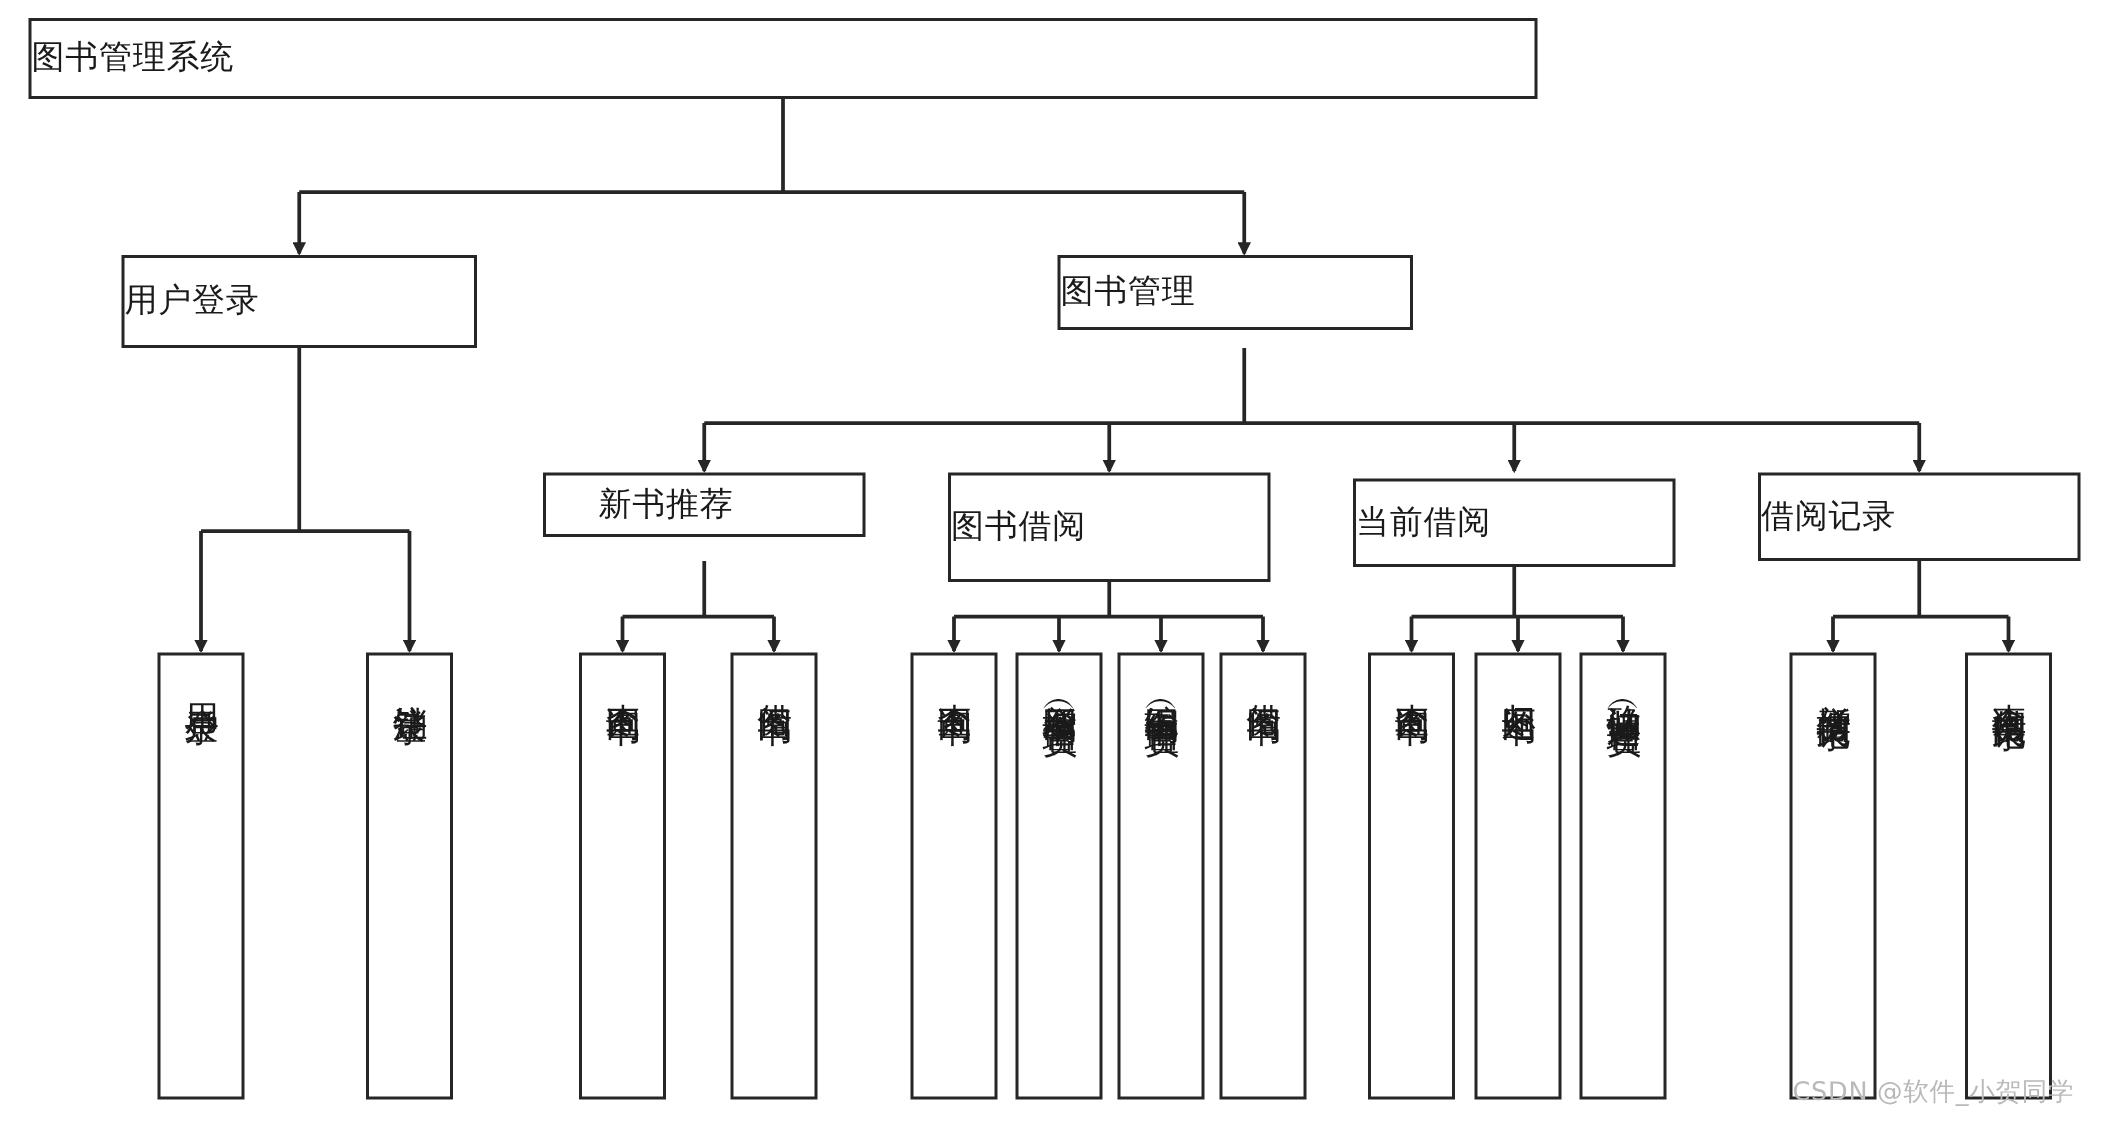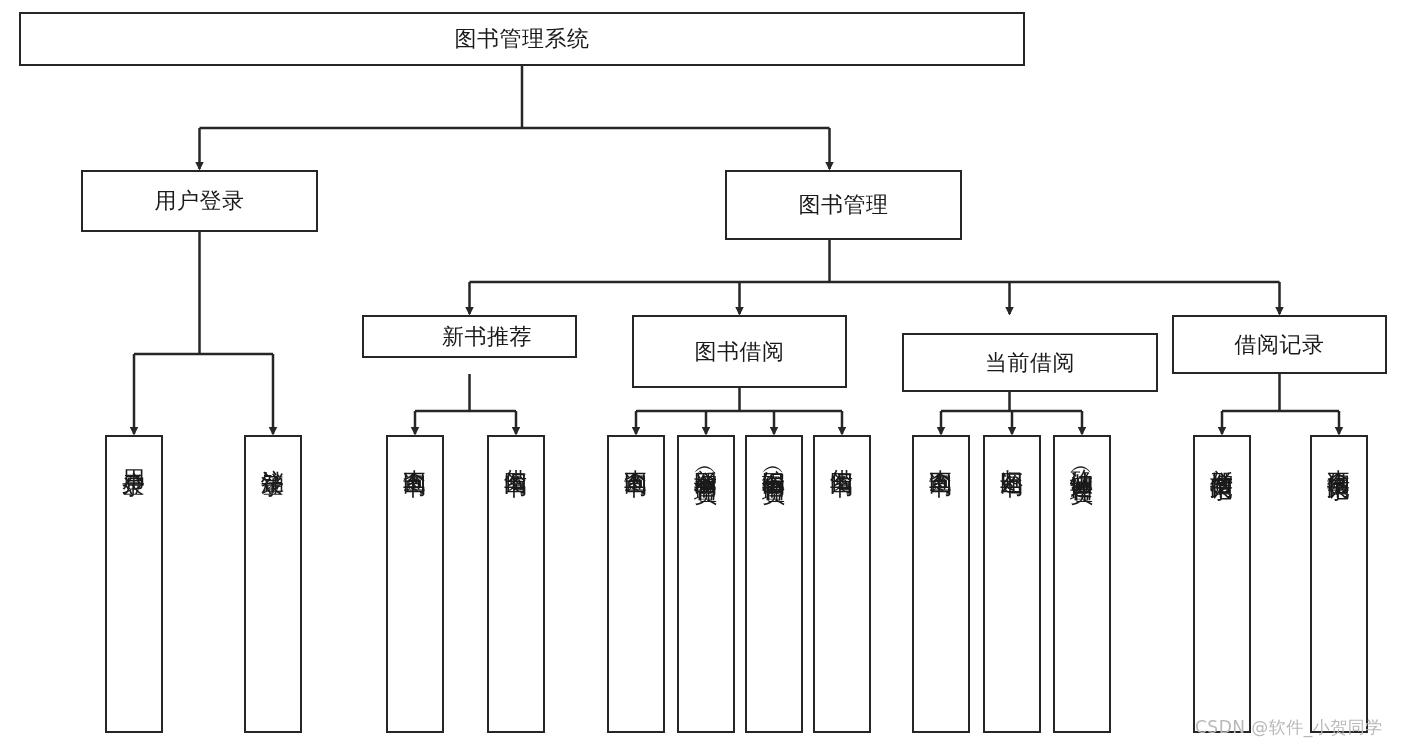--- a/index.html
+++ b/index.html
@@ -26,21 +26,21 @@
     height: 747px;
     pointer-events: none;
   }
   .node {
     position: absolute;
     box-sizing: border-box;
     background: #ffffff;
     border: 2px solid #262626;
     display: flex;
     align-items: center;
-    justify-content: center;
+    justify-content: flex-start;
     color: #1a1a1a;
   }
   .node .label {
     display: block;
     text-align: center;
     line-height: 1.18;
     letter-spacing: 0.5px;
   }
   .node.horizontal .label {
     writing-mode: horizontal-tb;
@@ -115,30 +115,30 @@
       </g>
   </svg>
 
   <div id="node-layer">
       <div class="node horizontal" style="left: 19px; top: 12px; width: 1006px; height: 54px;">
         <span class="label">图书管理系统</span>
       </div>
       <div class="node horizontal" style="left: 81px; top: 170px; width: 237px; height: 62px;">
         <span class="label">用户登录</span>
       </div>
-      <div class="node horizontal" style="left: 725px; top: 170px; width: 237px; height: 70px;">
+      <div class="node horizontal" style="left: 705px; top: 170px; width: 237px; height: 50px;">
         <span class="label">图书管理</span>
       </div>
       <div class="node horizontal" style="left: 362px; top: 315px; width: 215px; height: 43px; padding-left: 35px;">
         <span class="label">新书推荐</span>
       </div>
       <div class="node horizontal" style="left: 632px; top: 315px; width: 215px; height: 73px;">
         <span class="label">图书借阅</span>
       </div>
-      <div class="node horizontal" style="left: 902px; top: 333px; width: 256px; height: 59px;">
+      <div class="node horizontal" style="left: 902px; top: 319px; width: 215px; height: 59px;">
         <span class="label">当前借阅</span>
       </div>
       <div class="node horizontal" style="left: 1172px; top: 315px; width: 215px; height: 59px;">
         <span class="label">借阅记录</span>
       </div>
       <div class="node vertical" style="left: 105px; top: 435px; width: 58px; height: 298px;">
         <span class="label">用户登录</span>
       </div>
       <div class="node vertical" style="left: 244px; top: 435px; width: 58px; height: 298px;">
         <span class="label">注销登录</span>

